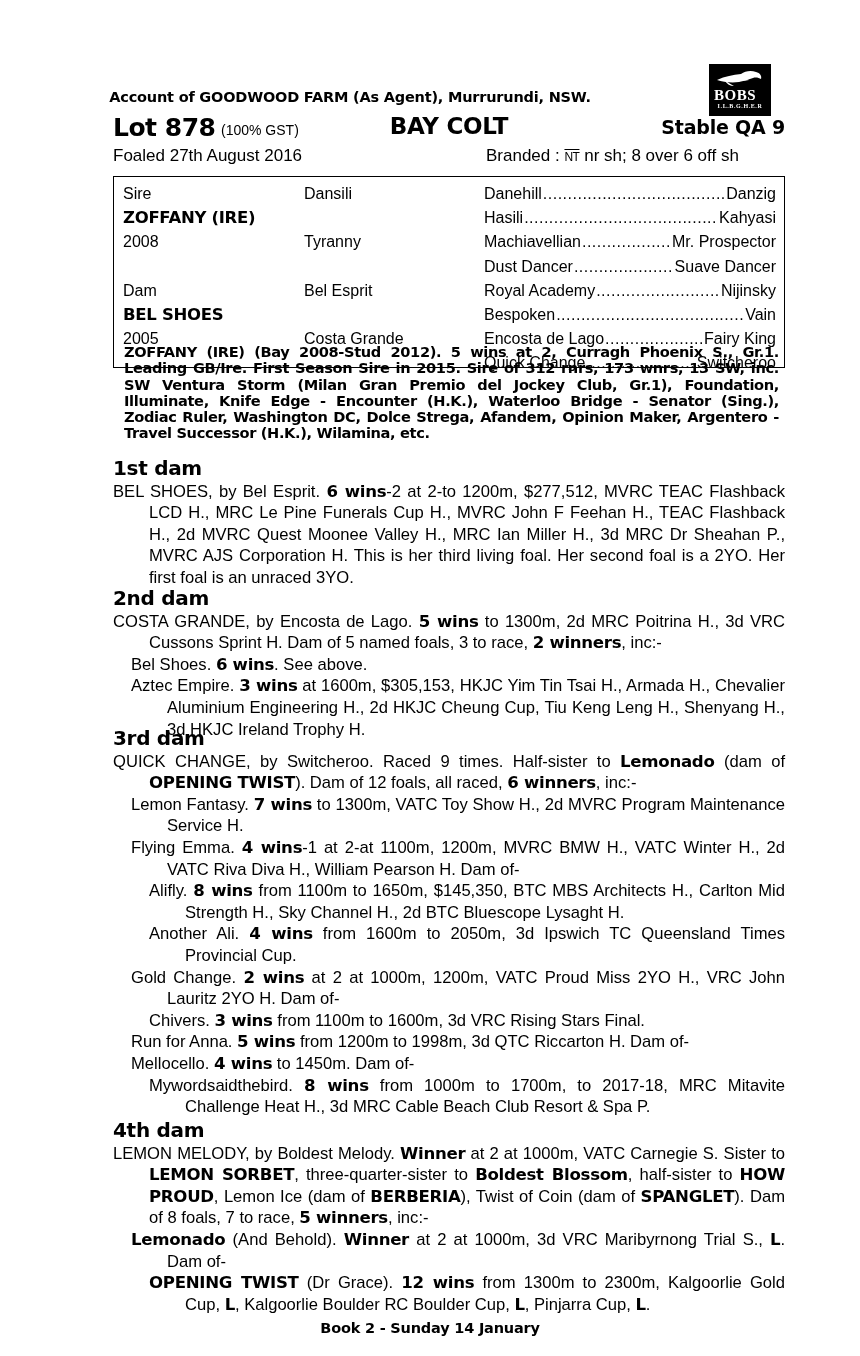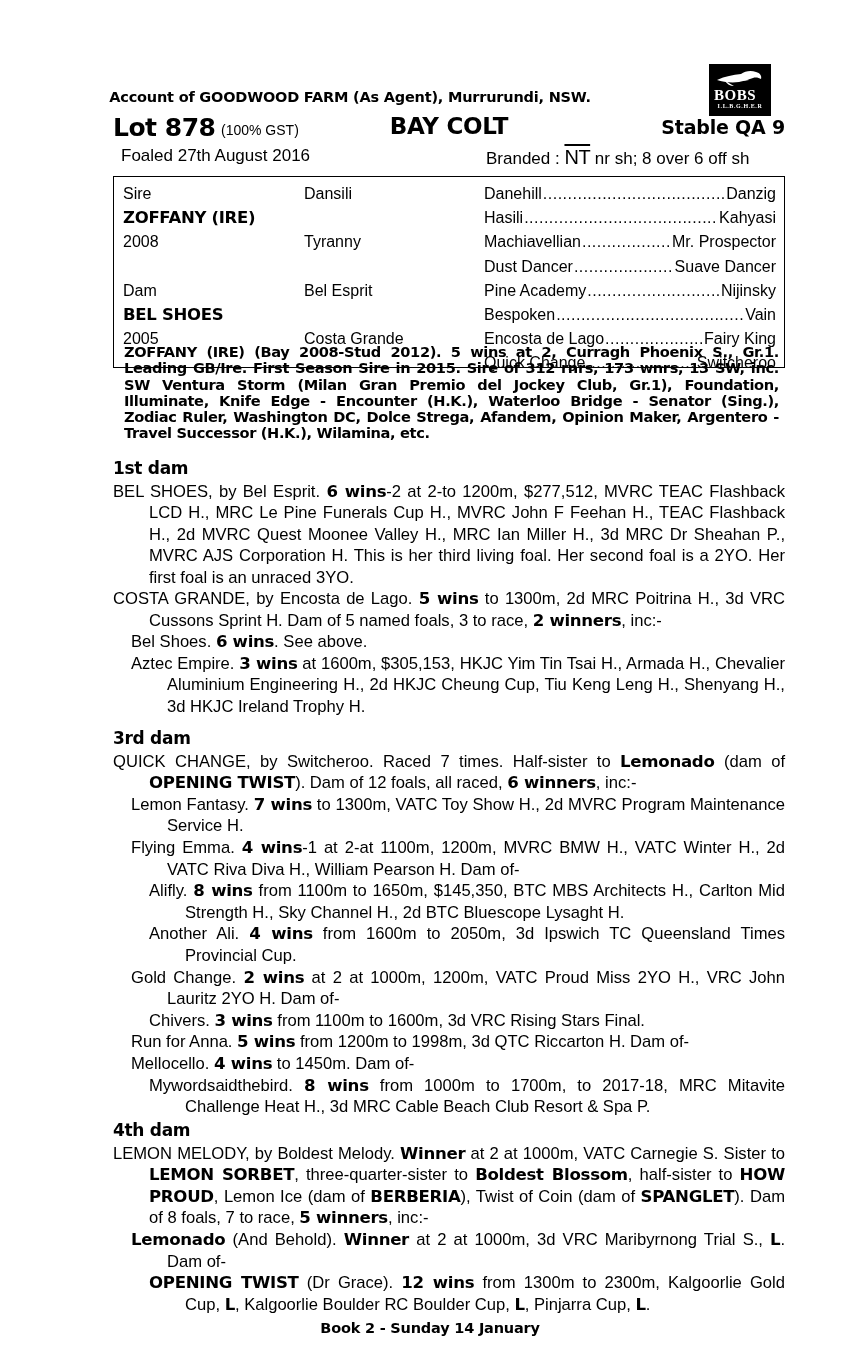--- a/index.html
+++ b/index.html
@@ -130,32 +130,31 @@
     top: 146px;
     width: 672px;
     height: 22px;
     font-size: 17px;
   }
   .foaled {
     position: absolute;
     left: 0;
     top: 0;
     white-space: nowrap;
-    margin-left: 8px;
   }
   .branded {
     position: absolute;
     left: 373px;
     top: 0;
     white-space: nowrap;
   }
   .overbar {
     text-decoration: overline;
     letter-spacing: -0.5px;
-    font-size: 20px;
+    font-size: 12px;
   }
 
   
   .ped-box {
     position: absolute;
     left: 113px;
     top: 176px;
     width: 672px;
     height: 192px;
     border: 1.6px solid #000;
@@ -221,21 +220,21 @@
   .section {
     position: absolute;
     left: 113px;
     width: 672px;
     font-size: 16.6px;
     line-height: 21.6px;
   }
   .dam-head {
     font-family: "DejaVu Sans", sans-serif;
     font-weight: bold;
-    font-size: 17px;
+    font-size: 20px;
     letter-spacing: -0.3px;
     margin-bottom: 1px;
   }
   .p {
     text-align: justify;
     text-justify: inter-word;
     margin: 0;
   }
   
   .h1 { padding-left: 36px; text-indent: -36px; }
@@ -325,21 +324,21 @@
             <span class="nm">Machiavellian</span>
             <span class="dots">..........................................................................................</span>
             <span class="nm2">Mr. Prospector</span>
           </div>
           <div class="ped-line ped-gp">
             <span class="nm">Dust Dancer</span>
             <span class="dots">..........................................................................................</span>
             <span class="nm2">Suave Dancer</span>
           </div>
           <div class="ped-line ped-gp">
-            <span class="nm">Pine Academy</span>
+            <span class="nm">Royal Academy</span>
             <span class="dots">..........................................................................................</span>
             <span class="nm2">Nijinsky</span>
           </div>
           <div class="ped-line ped-gp">
             <span class="nm">Bespoken</span>
             <span class="dots">..........................................................................................</span>
             <span class="nm2">Vain</span>
           </div>
           <div class="ped-line ped-gp">
             <span class="nm">Encosta de Lago</span>
@@ -355,27 +354,28 @@
     </div>
   </div>
 
   <div class="sire-desc">ZOFFANY (IRE) (Bay 2008-Stud 2012). 5 wins at 2, Curragh Phoenix S., Gr.1. Leading GB/Ire. First Season Sire in 2015. Sire of 312 rnrs, 173 wnrs, 13 SW, inc. SW Ventura Storm (Milan Gran Premio del Jockey Club, Gr.1), Foundation, Illuminate, Knife Edge - Encounter (H.K.), Waterloo Bridge - Senator (Sing.), Zodiac Ruler, Washington DC, Dolce Strega, Afandem, Opinion Maker, Argentero - Travel Successor (H.K.), Wilamina, etc.</div>
 
   <div class="section" id="dam-0" style="top:458px;">
       <div class="dam-head">1st dam</div>
       <div class="p h1"><span>BEL SHOES, by Bel Esprit. </span><span class="b">6 wins</span><span>-2 at 2-to 1200m, $277,512, MVRC TEAC Flashback LCD H., MRC Le Pine Funerals Cup H., MVRC John F Feehan H., TEAC Flashback H., 2d MVRC Quest Moonee Valley H., MRC Ian Miller H., 3d MRC Dr Sheahan P., MVRC AJS Corporation H. This is her third living foal. Her second foal is a 2YO. Her first foal is an unraced 3YO.</span></div>
     </div>
   <div class="section" id="dam-1" style="top:588px;">
+      <div class="dam-head">2nd dam</div>
       <div class="p h1"><span>COSTA GRANDE, by Encosta de Lago. </span><span class="b">5 wins</span><span> to 1300m, 2d MRC Poitrina H., 3d VRC Cussons Sprint H. Dam of 5 named foals, 3 to race, </span><span class="b">2 winners</span><span>, inc:-</span></div>
       <div class="p l1"><span>Bel Shoes. </span><span class="b">6 wins</span><span>. See above.</span></div>
       <div class="p l1"><span>Aztec Empire. </span><span class="b">3 wins</span><span> at 1600m, $305,153, HKJC Yim Tin Tsai H., Armada H., Chevalier Aluminium Engineering H., 2d HKJC Cheung Cup, Tiu Keng Leng H., Shenyang H., 3d HKJC Ireland Trophy H.</span></div>
     </div>
   <div class="section" id="dam-2" style="top:728px;">
       <div class="dam-head">3rd dam</div>
-      <div class="p h1"><span>QUICK CHANGE, by Switcheroo. Raced 7 times. Half-sister to </span><span class="b">Lemonado</span><span> (dam of </span><span class="b">OPENING TWIST</span><span>). Dam of 12 foals, all raced, </span><span class="b">6 winners</span><span>, inc:-</span></div>
+      <div class="p h1"><span>QUICK CHANGE, by Switcheroo. Raced 9 times. Half-sister to </span><span class="b">Lemonado</span><span> (dam of </span><span class="b">OPENING TWIST</span><span>). Dam of 12 foals, all raced, </span><span class="b">6 winners</span><span>, inc:-</span></div>
       <div class="p l1"><span>Lemon Fantasy. </span><span class="b">7 wins</span><span> to 1300m, VATC Toy Show H., 2d MVRC Program Maintenance Service H.</span></div>
       <div class="p l1"><span>Flying Emma. </span><span class="b">4 wins</span><span>-1 at 2-at 1100m, 1200m, MVRC BMW H., VATC Winter H., 2d VATC Riva Diva H., William Pearson H. Dam of-</span></div>
       <div class="p l2"><span>Alifly. </span><span class="b">8 wins</span><span> from 1100m to 1650m, $145,350, BTC MBS Architects H., Carlton Mid Strength H., Sky Channel H., 2d BTC Bluescope Lysaght H.</span></div>
       <div class="p l2"><span>Another Ali. </span><span class="b">4 wins</span><span> from 1600m to 2050m, 3d Ipswich TC Queensland Times Provincial Cup.</span></div>
       <div class="p l1"><span>Gold Change. </span><span class="b">2 wins</span><span> at 2 at 1000m, 1200m, VATC Proud Miss 2YO H., VRC John Lauritz 2YO H. Dam of-</span></div>
       <div class="p l2"><span>Chivers. </span><span class="b">3 wins</span><span> from 1100m to 1600m, 3d VRC Rising Stars Final.</span></div>
       <div class="p l1"><span>Run for Anna. </span><span class="b">5 wins</span><span> from 1200m to 1998m, 3d QTC Riccarton H. Dam of-</span></div>
       <div class="p l1"><span>Mellocello. </span><span class="b">4 wins</span><span> to 1450m. Dam of-</span></div>
       <div class="p l2"><span>Mywordsaidthebird. </span><span class="b">8 wins</span><span> from 1000m to 1700m, to 2017-18, MRC Mitavite Challenge Heat H., 3d MRC Cable Beach Club Resort &amp; Spa P.</span></div>
     </div>

